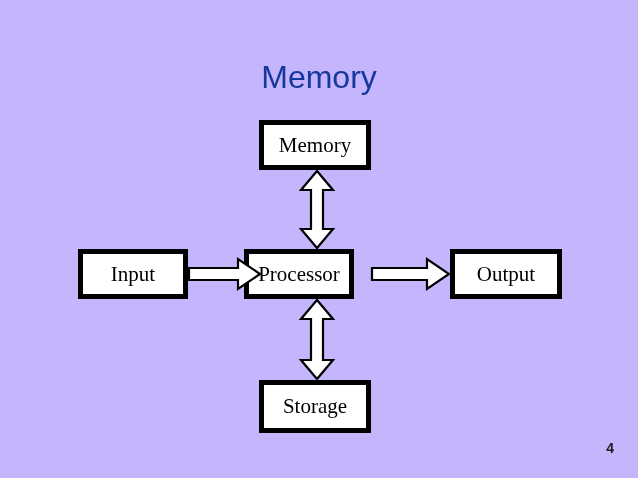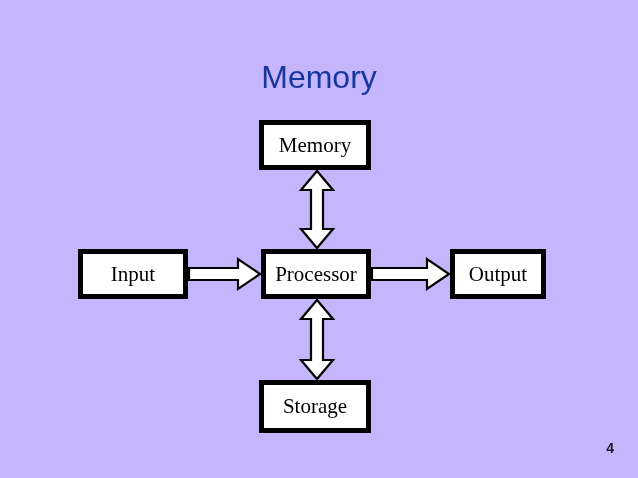--- a/index.html
+++ b/index.html
@@ -39,22 +39,22 @@
   }
   .node-label {
     font-family: "Liberation Serif", serif;
     font-size: 21px;
     line-height: 21px;
     color: #000000;
     white-space: nowrap;
   }
   #box-memory   { left: 259px; top: 120px; width: 112px; height: 50px; }
   #box-input    { left: 78px;  top: 249px; width: 110px; height: 50px; }
-  #box-processor{ left: 261px; top: 249px; width: 110px; height: 50px; }
-  #box-output   { left: 450px; top: 249px; width: 96px; height: 50px; }
+  #box-processor{ left: 244px; top: 249px; width: 110px; height: 50px; }
+  #box-output   { left: 450px; top: 249px; width: 112px; height: 50px; }
   #box-storage  { left: 259px; top: 380px; width: 112px; height: 53px; justify-content: center; }
 
   .arrow-svg {
     position: absolute;
     overflow: visible;
   }
   .arrow-shape {
     fill: #ffffff;
     stroke: #000000;
     stroke-width: 2.2;

